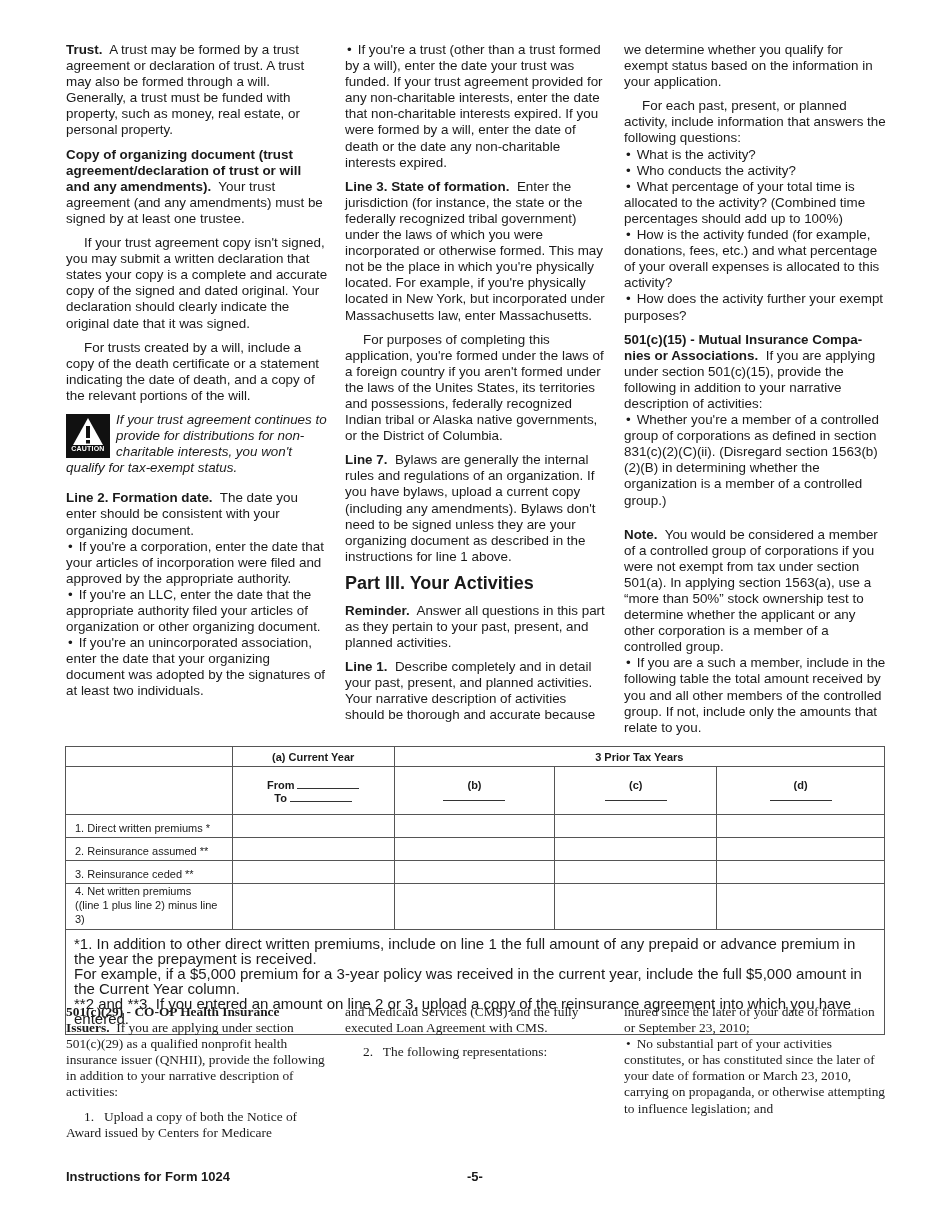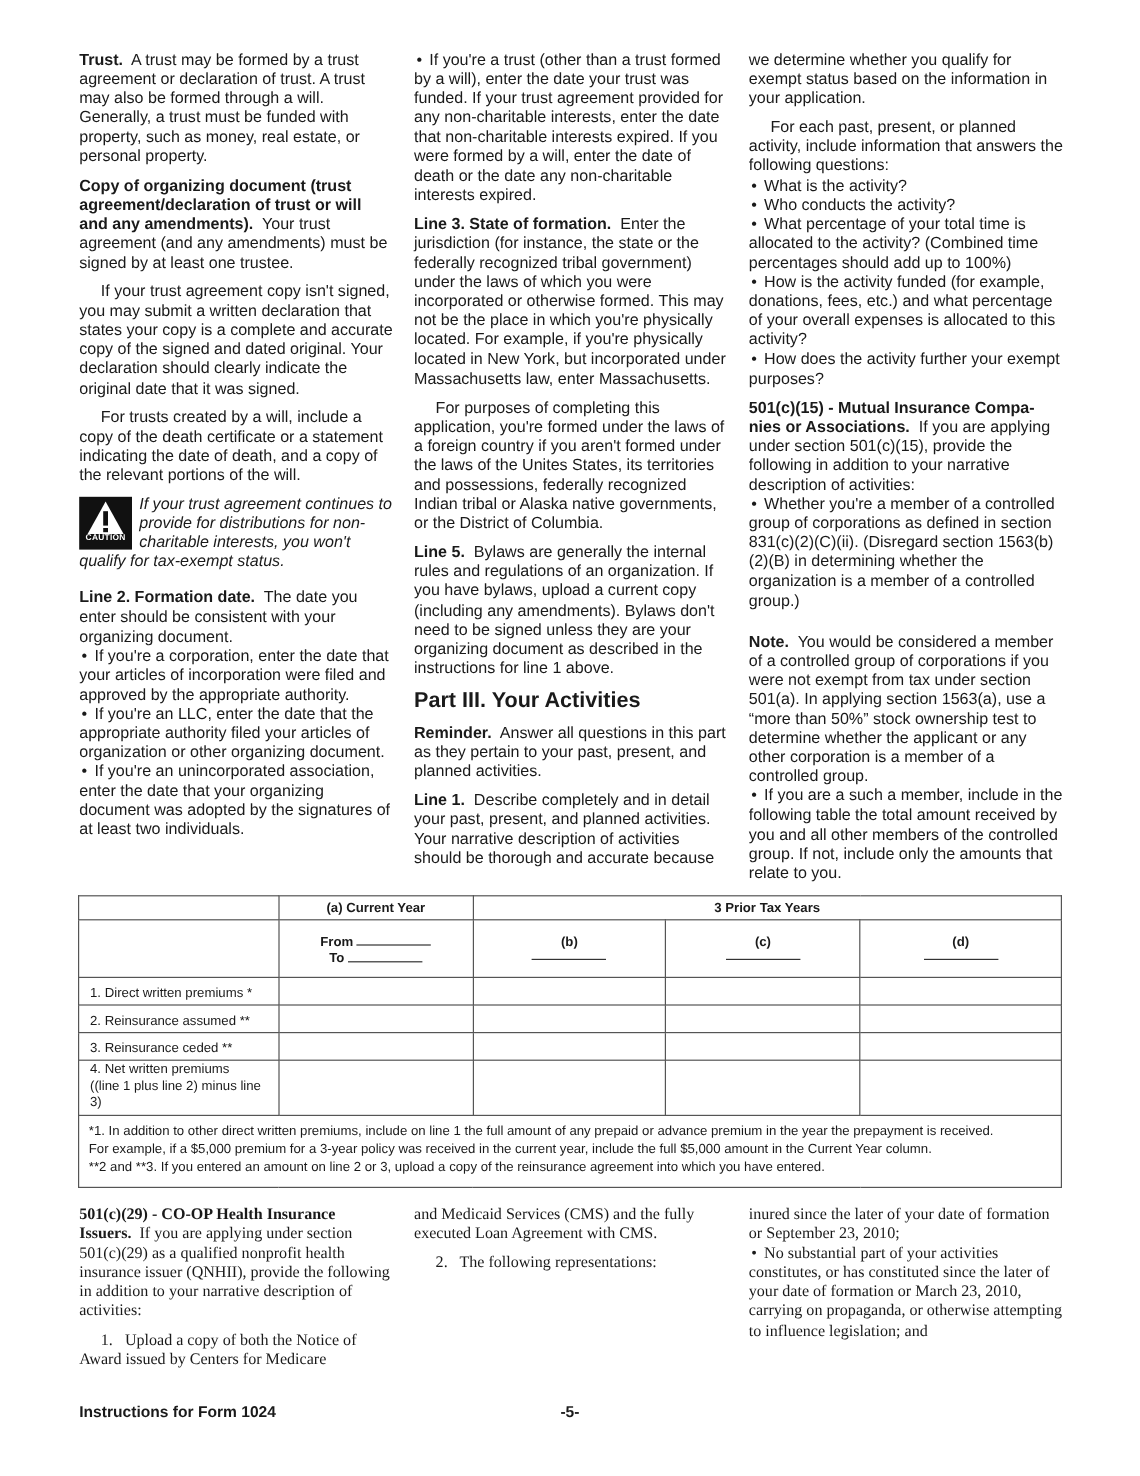--- a/index.html
+++ b/index.html
@@ -26,21 +26,21 @@
                font-size: 11px; }
   table.prem td, table.prem th { border: 1px solid #555; padding: 0 6px; }
   table.prem th { font-weight: bold; text-align: center; }
   .r-head1 { height: 20px; }
   .r-head2 { height: 48px; }
   .r-row { height: 23px; }
   .r-row4 { height: 36px; }
   .r-row td:first-child, .r-row4 td:first-child { padding-left: 9px; vertical-align: bottom; padding-bottom: 3px; }
   .blank { display: inline-block; width: 62px; border-bottom: 1px solid #333; height: 10px; vertical-align: baseline; }
   .blank2 { display: inline-block; width: 62px; border-bottom: 1px solid #333; height: 4px; }
-  .fn td { padding: 6px 8px 8px 8px !important; font-size: 11px; line-height: 15px; text-align: left; }
+  .fn td { padding: 6px 8px 8px 8px !important; font-size: 15px; line-height: 15px; text-align: left; }
   .footer { position: absolute; top: 1169px; font-size: 13px; font-weight: bold; }
   .f-left { left: 66px; }
   .f-mid { left: 467px; }
 </style>
 </head>
 <body>
 
 <div class="col c1">
   <p><b>Trust.</b>&nbsp; <span>A trust may be formed by a trust agreement or declaration of trust. A trust may also be formed through a will. Generally, a trust must be funded with property, such as money, real estate, or personal property.</span></p>
   <p><b>Copy of organizing document (trust agreement/declaration of trust or will and any amendments).</b>&nbsp; <span>Your trust agreement (and any amendments) must be signed by at least one trustee.</span></p>
@@ -60,21 +60,21 @@
   <p style="margin-top:14px" class="tight"><b>Line 2. Formation date.</b>&nbsp; <span>The date you enter should be consistent with your organizing document.</span></p>
   <div class="bullet">If you're a corporation, enter the date that your articles of incorporation were filed and approved by the appropriate authority.</div>
   <div class="bullet">If you're an LLC, enter the date that the appropriate authority filed your articles of organization or other organizing document.</div>
   <div class="bullet">If you're an unincorporated association, enter the date that your organizing document was adopted by the signatures of at least two individuals.</div>
 </div>
 
 <div class="col c2">
   <p class="bullet">If you're a trust (other than a trust formed by a will), enter the date your trust was funded. If your trust agreement provided for any non-charitable interests, enter the date that non-charitable interests expired. If you were formed by a will, enter the date of death or the date any non-charitable interests expired.</p>
   <p><b>Line 3. State of formation.</b>&nbsp; <span>Enter the jurisdiction (for instance, the state or the federally recognized tribal government) under the laws of which you were incorporated or otherwise formed. This may not be the place in which you're physically located. For example, if you're physically located in New York, but incorporated under Massachusetts law, enter Massachusetts.</span></p>
   <p class="indent">For purposes of completing this application, you're formed under the laws of a foreign country if you aren't formed under the laws of the Unites States, its territories and possessions, federally recognized Indian tribal or Alaska native governments, or the District of Columbia.</p>
-  <p><b>Line 5.</b>&nbsp; <span>Bylaws are generally the internal rules and regulations of an organization. If you have bylaws, upload a current copy (including any amendments). Bylaws don't need to be signed unless they are your organizing document as described in the instructions for line 1 above.</span></p>
+  <p><b>Line 7.</b>&nbsp; <span>Bylaws are generally the internal rules and regulations of an organization. If you have bylaws, upload a current copy (including any amendments). Bylaws don't need to be signed unless they are your organizing document as described in the instructions for line 1 above.</span></p>
   <div class="h2">Part III. Your Activities</div>
   <p><b>Reminder.</b>&nbsp; <span>Answer all questions in this part as they pertain to your past, present, and planned activities.</span></p>
   <p><b>Line 1.</b>&nbsp; <span>Describe completely and in detail your past, present, and planned activities. Your narrative description of activities should be thorough and accurate because</span></p>
 </div>
 
 <div class="col c3">
   <p>we determine whether you qualify for exempt status based on the information in your application.</p>
   <p class="indent tight">For each past, present, or planned activity, include information that answers the following questions:</p>
   <div class="bullet">What is the activity?</div>
   <div class="bullet">Who conducts the activity?</div>

